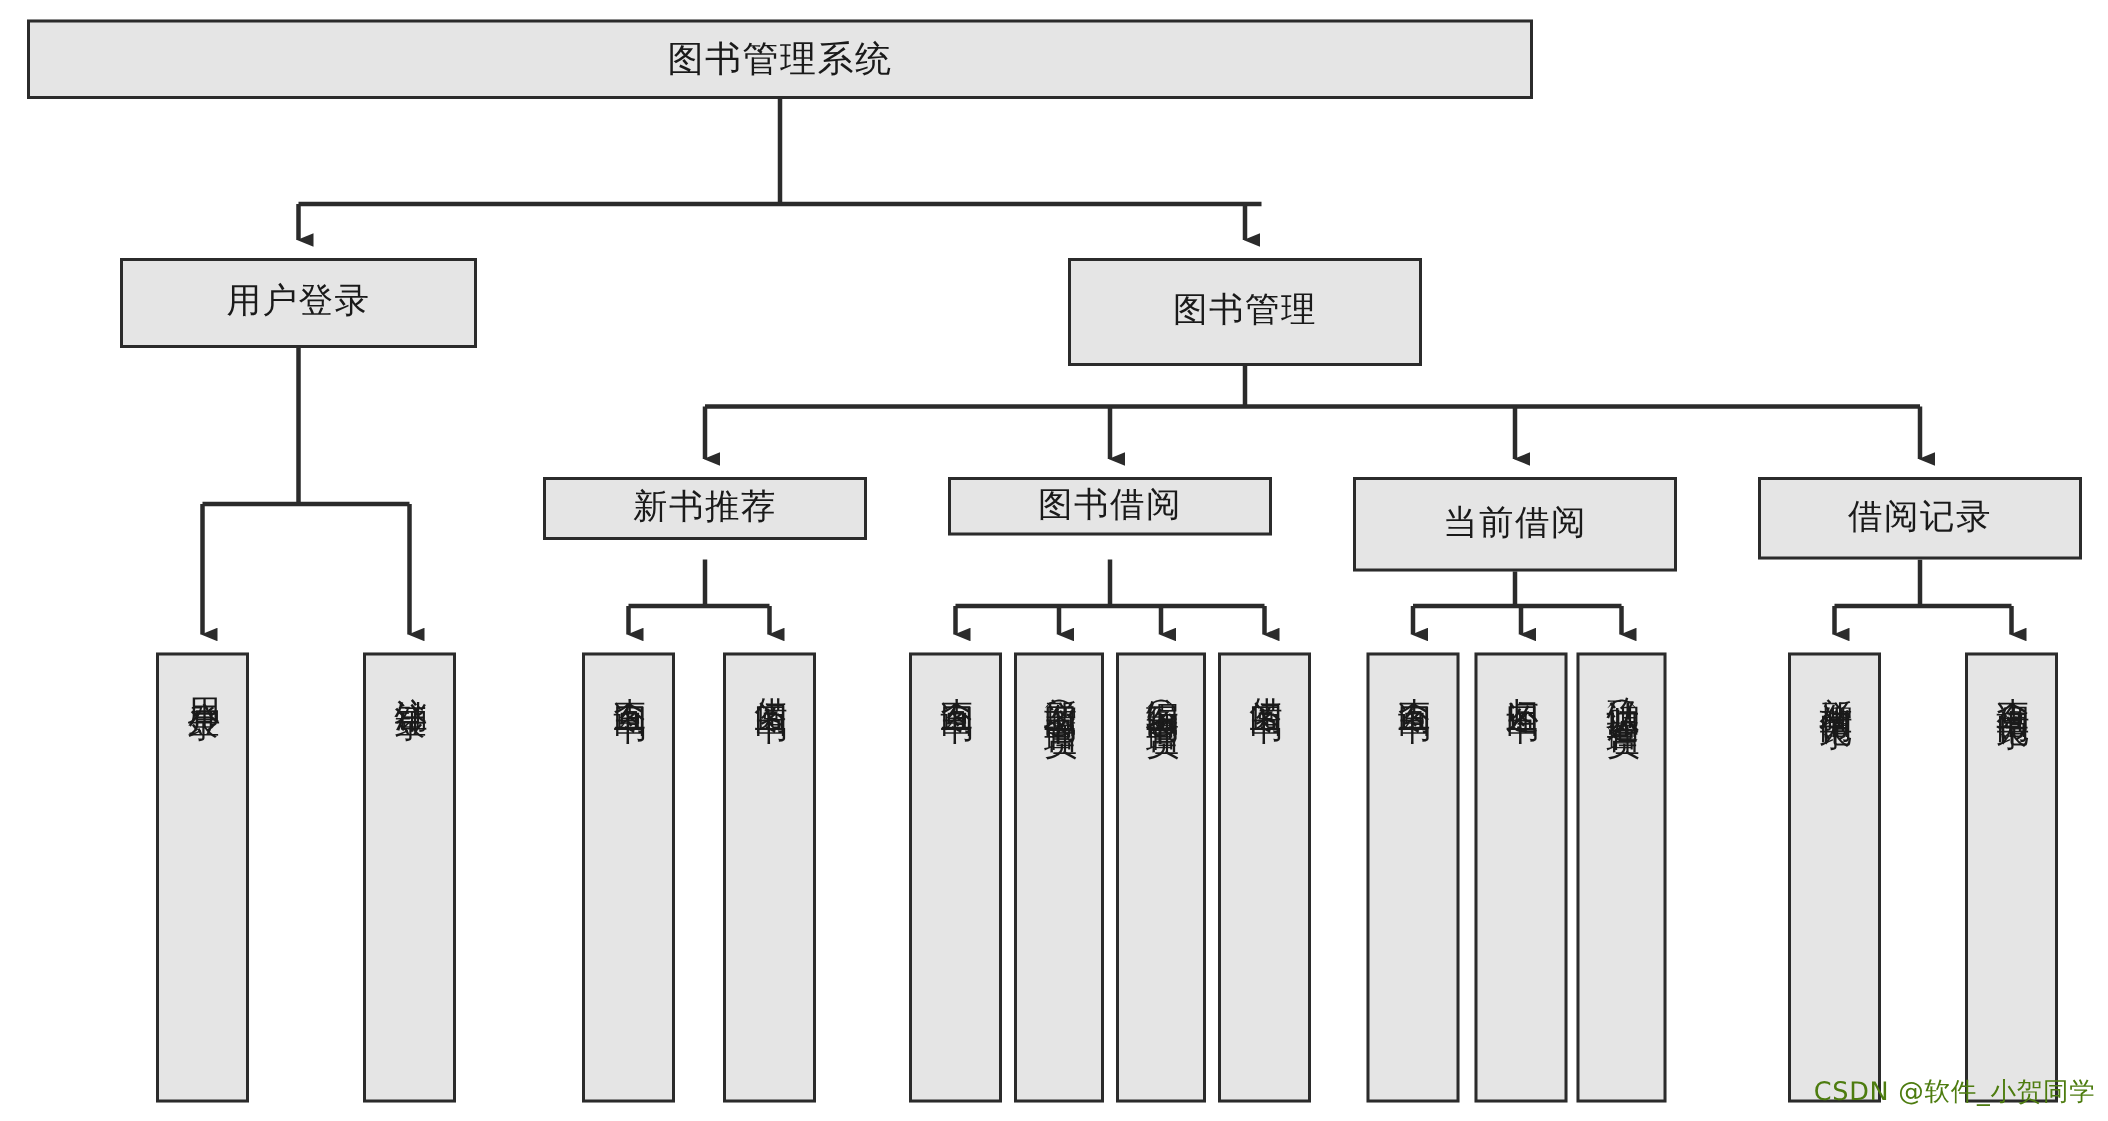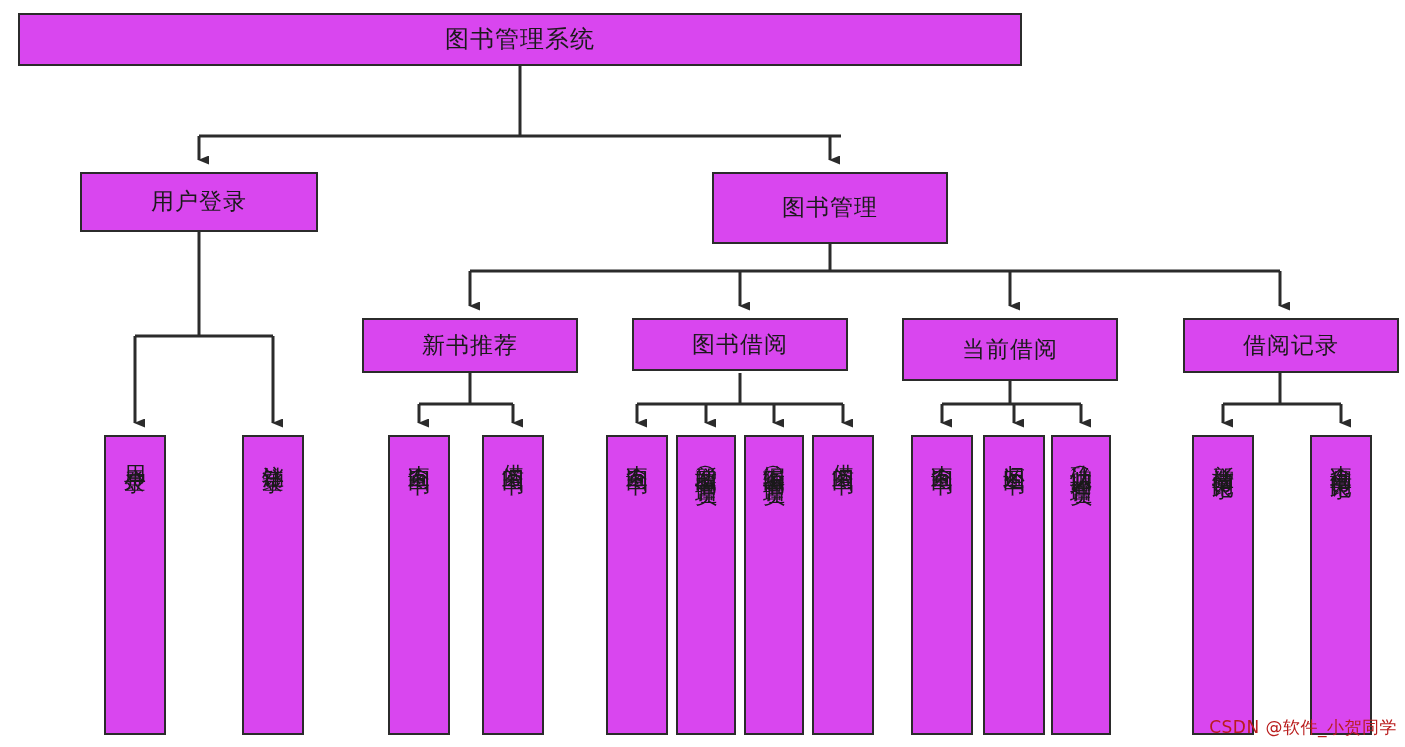--- a/index.html
+++ b/index.html
@@ -21,21 +21,21 @@
     position: absolute;
     left: 0;
     top: 0;
     width: 1405px;
     height: 747px;
     pointer-events: none;
   }
   .node {
     position: absolute;
     box-sizing: border-box;
-    background: #d946ef;
+    background: #e5e5e5;
     border: 2.5px solid #2b2b2b;
     display: flex;
     align-items: center;
     justify-content: center;
     color: #1a1a1a;
   }
   .node.horiz {
     font-size: 23px;
     letter-spacing: 1px;
     line-height: 1.1;
@@ -55,21 +55,21 @@
     line-height: 1.18;
     letter-spacing: 3px;
     white-space: nowrap;
     color: #1a1a1a;
   }
   #watermark {
     position: absolute;
     right: 8px;
     bottom: 8px;
     font-size: 17px;
-    color: #b91c1c;
+    color: #4d7c0f;
     letter-spacing: 0.5px;
     white-space: nowrap;
     user-select: none;
   }
 </style>
 </head>
 <body>
 
 <div id="diagram-root">
 
@@ -127,30 +127,30 @@
     <span>图书管理系统</span>
   </div>
 
   <div class="node horiz" style="left:80px; top:172px; width:238px; height:60px;">
     <span>用户登录</span>
   </div>
   <div class="node horiz" style="left:712px; top:172px; width:236px; height:72px;">
     <span>图书管理</span>
   </div>
 
-  <div class="node horiz" style="left:362px; top:318px; width:216px; height:55px;">
+  <div class="node horiz" style="left:362px; top:318px; width:216px; height:42px;">
     <span>新书推荐</span>
   </div>
-  <div class="node horiz" style="left:632px; top:318px; width:216px; height:53px;">
+  <div class="node horiz" style="left:632px; top:318px; width:216px; height:39px;">
     <span>图书借阅</span>
   </div>
   <div class="node horiz" style="left:902px; top:318px; width:216px; height:63px;">
     <span>当前借阅</span>
   </div>
-  <div class="node horiz" style="left:1172px; top:318px; width:216px; height:55px;margin-left:11px;">
+  <div class="node horiz" style="left:1172px; top:318px; width:216px; height:55px;">
     <span>借阅记录</span>
   </div>
 
   <div class="node leaf" style="left:104px; top:435px; width:62px; height:300px;">
     <span class="vtext">用户登录</span>
   </div>
   <div class="node leaf" style="left:242px; top:435px; width:62px; height:300px;">
     <span class="vtext">注销登录</span>
   </div>
   <div class="node leaf" style="left:388px; top:435px; width:62px; height:300px;">

